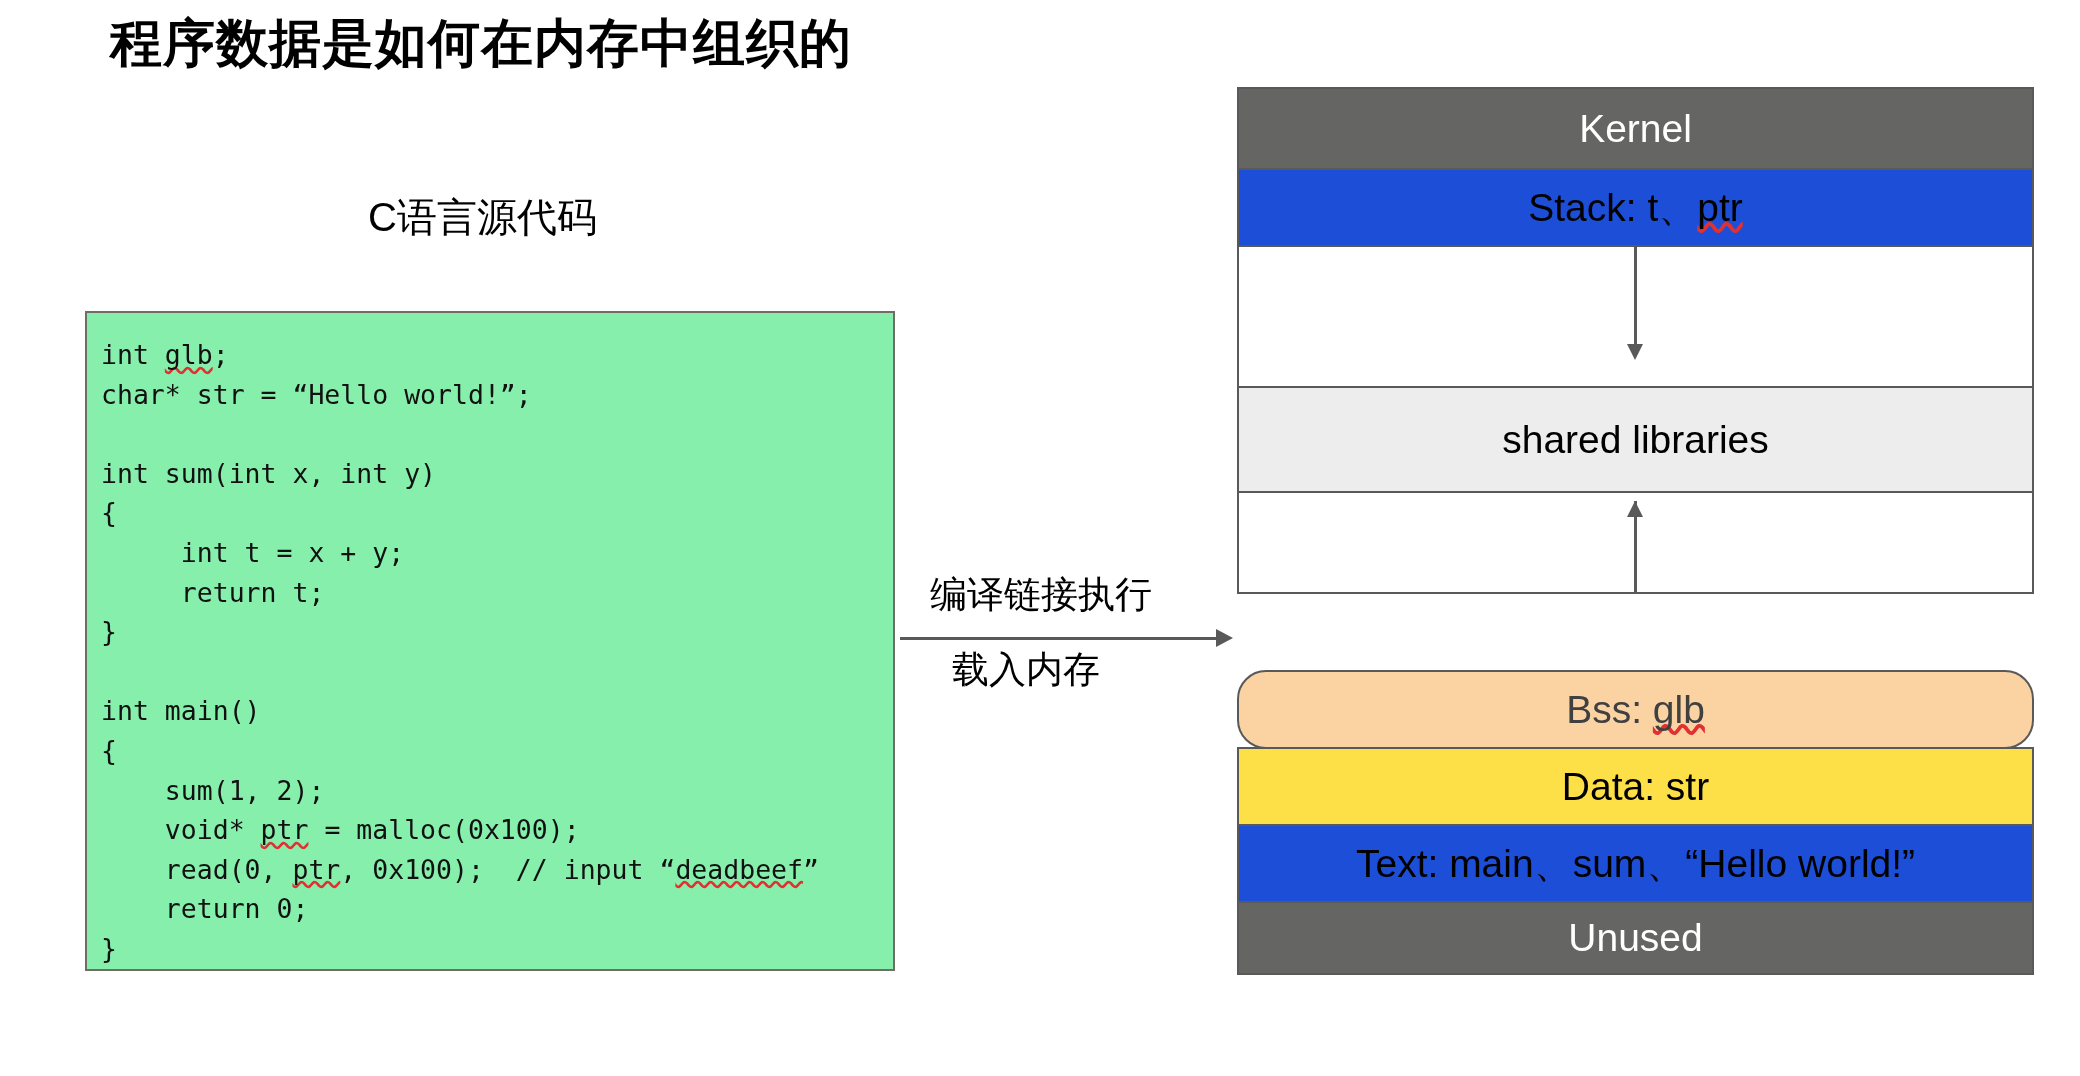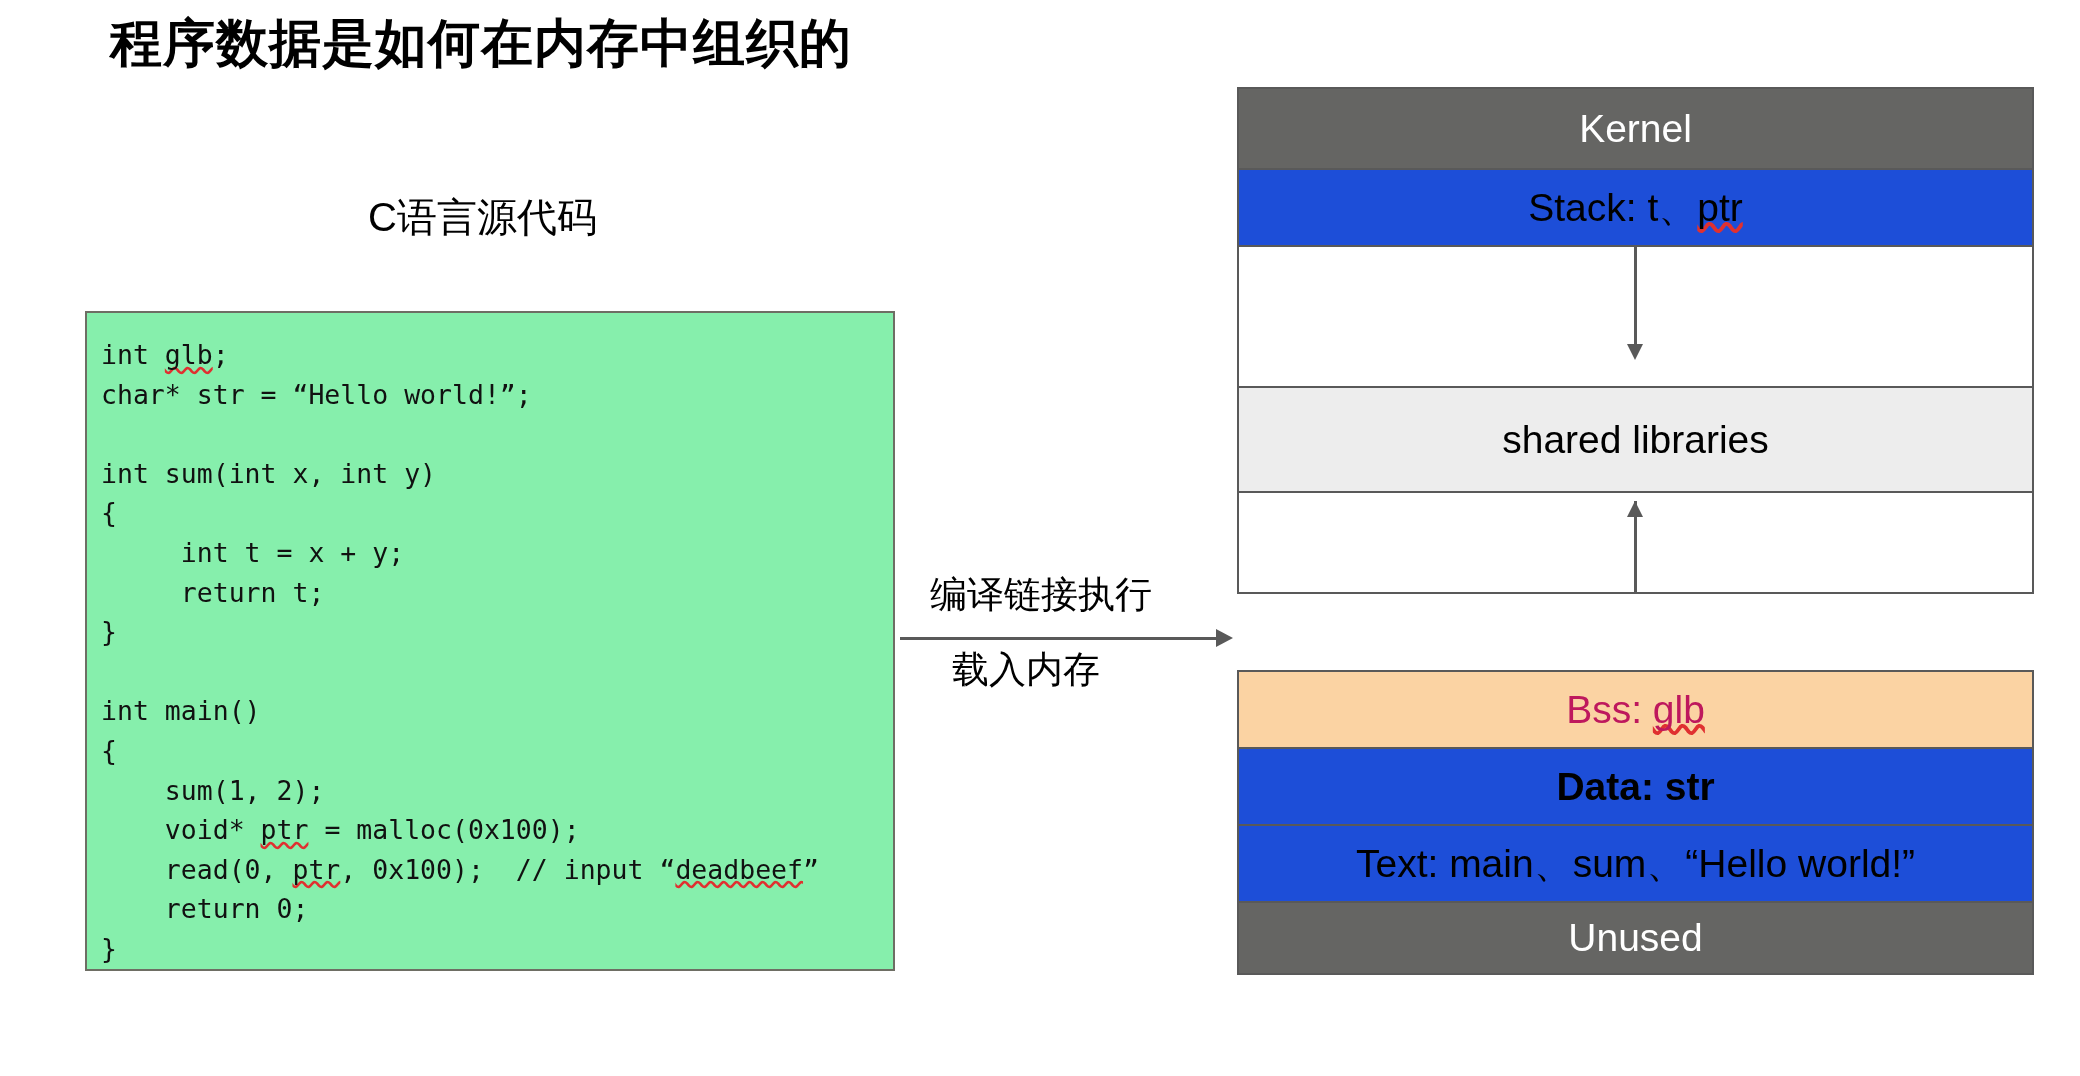--- a/index.html
+++ b/index.html
@@ -121,22 +121,22 @@
     align-items: center;
     justify-content: center;
     font-size: 39px;
     white-space: nowrap;
   }
   .mem-block.dark { background: #656563; color: #ffffff; }
   .mem-block.cream { background: #1d4ed8; color: #000000; }
   .mem-block.white { background: #ffffff; color: #000000; }
   .mem-block.grey { background: #ededed; color: #000000; }
   .mem-block.green { background: #d7e8d1; color: #000000; }
-  .mem-block.orange { background: #fbd3a3; color: #be185d; }
-  .mem-block.pink { background: #1d4ed8; color: #000000; font-weight: bold; }
+  .mem-block.orange { background: #fbd3a3; color: #404040; border-radius: 29px; }
+  .mem-block.pink { background: #fde047; color: #000000; }
 
   
   .gap-arrow-line {
     position: absolute;
     width: 2.6px;
     background: #595959;
   }
   .gap-arrow-head-down {
     position: absolute;
     width: 0; height: 0;

